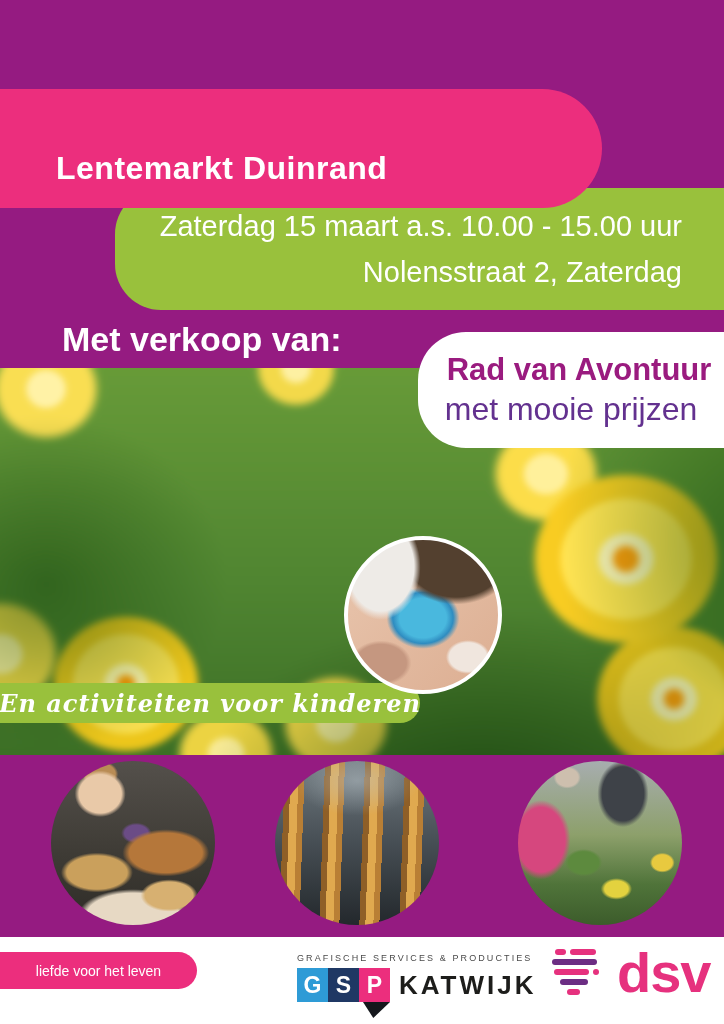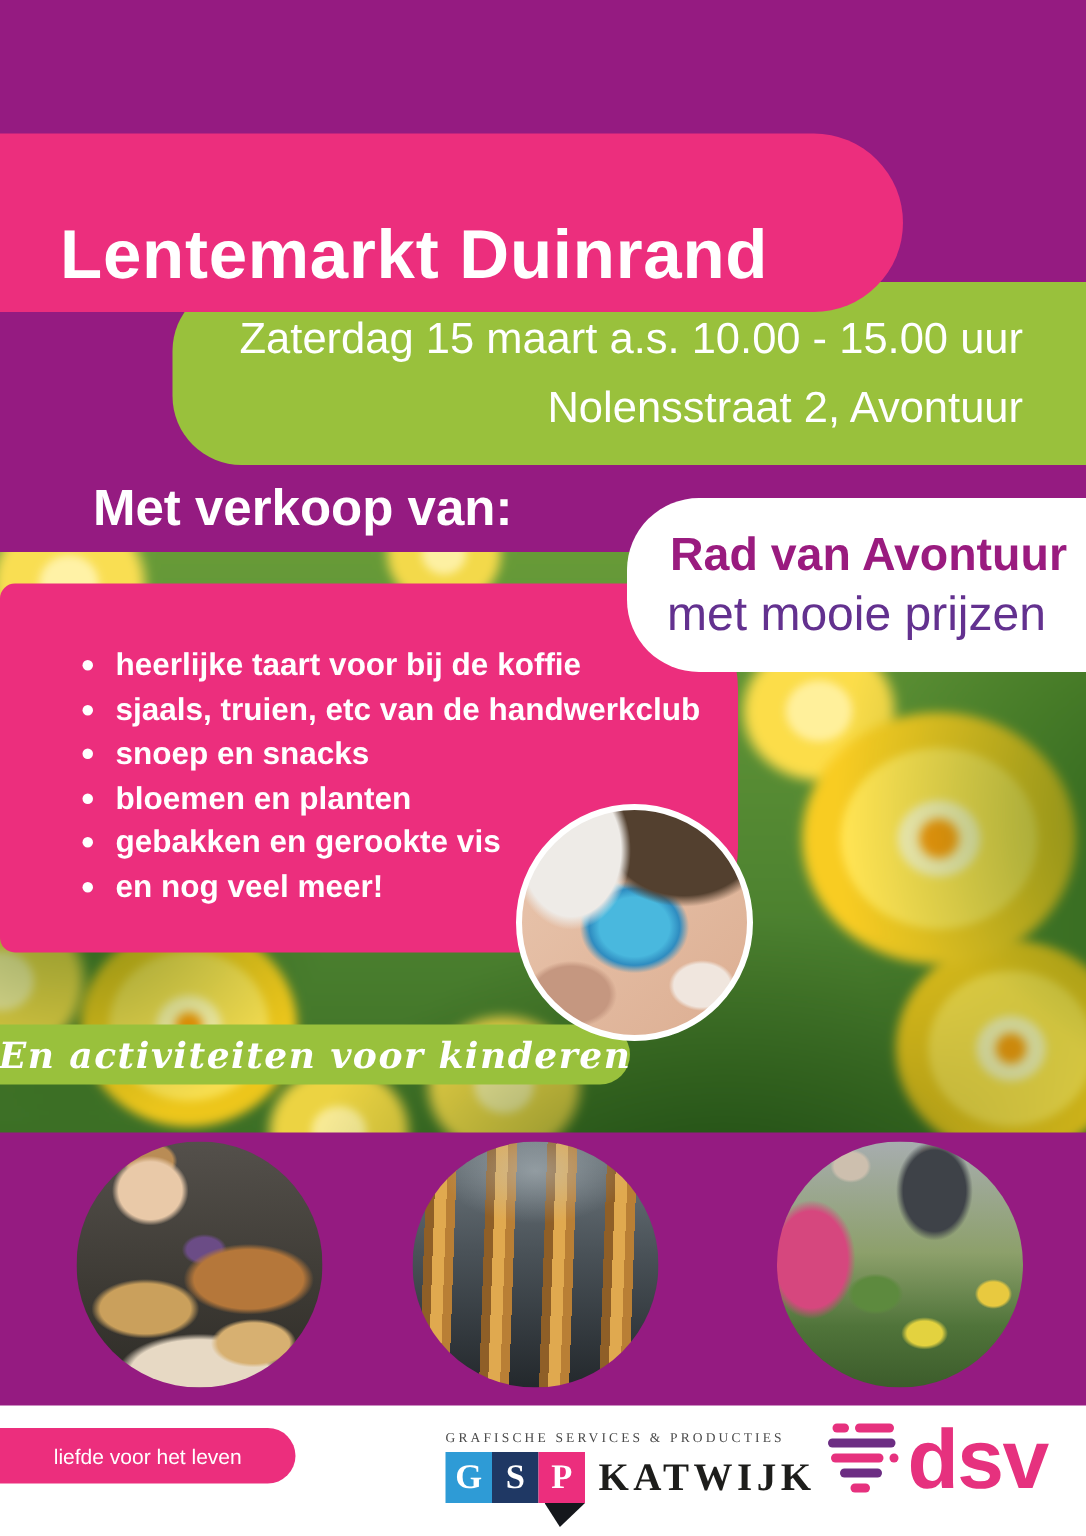--- a/index.html
+++ b/index.html
@@ -2,21 +2,21 @@
 <html style="--purple: #951B81; --pink: #EC2E7D; --green: #99C13C; --rad-title: #9A1B7F; --rad-sub: #63318F; --gsp-blue: #2E9BD6; --gsp-navy: #1F3864; --gsp-pink: #EC2E7D; --dsv-pink: #E6317E; --dsv-purple: #6C2D83;"><head>
 <meta charset="utf-8">
 <style>
   html,body{margin:0;padding:0;}
   body{width:724px;height:1024px;font-family:"Liberation Sans",sans-serif;-webkit-font-smoothing:antialiased;}
   .poster{position:relative;width:724px;height:1024px;background:var(--purple,#951B81);overflow:hidden;}
 
   
   .pink-banner{position:absolute;left:0;top:89px;width:602px;height:119px;background:var(--pink,#EC2E7D);
     border-radius:0 62px 62px 0;z-index:3;display:flex;align-items:center;}
-  .page-title{color:#fff;font-size:46px;font-weight:bold;padding-left:40px;letter-spacing:.5px;white-space:nowrap;margin-top:40px;}
+  .page-title{color:#fff;font-size:32px;font-weight:bold;padding-left:56px;letter-spacing:.5px;white-space:nowrap;margin-top:40px;}
 
   .green-banner{position:absolute;left:115px;top:188px;width:609px;height:122px;background:var(--green,#99C13C);
     border-radius:46px 0 0 46px;z-index:2;display:flex;flex-direction:column;justify-content:center;
     align-items:flex-end;padding-right:42px;box-sizing:border-box;gap:12px;}
   .green-banner .line{color:#fff;font-size:29px;font-weight:500;line-height:34px;white-space:nowrap;}
 
   .sale-heading{position:absolute;left:40px;top:320px;z-index:2;color:#fff;font-size:34px;font-weight:bold;margin-left:22px;}
 
   
   .photo-field{position:absolute;left:0;top:368px;width:724px;height:388px;overflow:hidden;z-index:1;}
@@ -101,33 +101,33 @@
       radial-gradient(26px 18px at 60% 78%, #e3d23f 0 45%, transparent 60%),
       radial-gradient(30px 22px at 40% 62%, #5d8a3e 0 50%, transparent 62%),
       linear-gradient(180deg,#a7adaf 0%,#8da06b 45%,#50743a 75%,#3c5c2b 100%);}
 
   
   .footer{position:absolute;left:0;top:937px;width:724px;height:87px;background:#fff;z-index:4;}
   .tagline-pill{position:absolute;left:0;top:15px;width:197px;height:37px;background:var(--pink,#EC2E7D);
     border-radius:0 19px 19px 0;display:flex;align-items:center;justify-content:center;}
   .tagline-label{color:#ffffff;font-size:14px;font-weight:400;white-space:nowrap;}
 
-  .gsp{position:absolute;left:297px;top:16px;width:190px;font-family:Liberation Serif, serif;}
+  .gsp{position:absolute;left:297px;top:16px;width:190px;}
   .gsp-small{color:#4a4a4a;font-size:9px;letter-spacing:2.1px;white-space:nowrap;font-weight:500;}
   .gsp-row{display:flex;align-items:center;margin-top:5px;position:relative;}
   .gsp-block{width:31px;height:34px;display:flex;align-items:center;justify-content:center;
     color:#fff;font-size:23px;font-weight:bold;flex:0 0 auto;}
   .gsp-g{background:var(--gsp-blue,#2E9BD6);}
   .gsp-s{background:var(--gsp-navy,#1F3864);}
   .gsp-p{background:var(--gsp-pink,#EC2E7D);}
   .gsp-name{color:#1d1d1b;font-size:26px;font-weight:bold;letter-spacing:3px;margin-left:9px;white-space:nowrap;}
   .gsp-tail{position:absolute;left:66px;top:34px;width:27px;height:16px;background:#15171c;
     clip-path:polygon(0 0,100% 0,38% 100%);}
 
-  .dsv{position:absolute;left:552px;top:10px;display:flex;align-items:center;gap:5px;}
+  .dsv{position:absolute;left:552px;top:10px;display:flex;align-items:center;gap:17px;}
   .dsv-heart{position:relative;width:48px;height:52px;}
   .dsv-heart i{position:absolute;height:6px;border-radius:3px;display:block;}
   .dsv-heart .r1a{left:3px;top:2px;width:11px;background:var(--dsv-pink,#E6317E);}
   .dsv-heart .r1b{left:18px;top:2px;width:26px;background:var(--dsv-pink,#E6317E);}
   .dsv-heart .r2{left:0;top:12px;width:45px;background:var(--dsv-purple,#6C2D83);}
   .dsv-heart .r3a{left:2px;top:22px;width:35px;background:var(--dsv-pink,#E6317E);}
   .dsv-heart .r3b{left:41px;top:22px;width:6px;background:var(--dsv-pink,#E6317E);}
   .dsv-heart .r4{left:8px;top:32px;width:28px;background:var(--dsv-purple,#6C2D83);}
   .dsv-heart .r5{left:15px;top:42px;width:13px;background:var(--dsv-pink,#E6317E);}
   .dsv-label{color:var(--dsv-pink,#E6317E);font-size:56px;font-weight:bold;line-height:52px;letter-spacing:-1px;}
@@ -136,44 +136,34 @@
 <body>
 
 <div class="poster">
 
   <div class="pink-banner">
     <div class="page-title">Lentemarkt Duinrand</div>
   </div>
 
   <div class="green-banner">
     <div class="line">Zaterdag 15 maart a.s. 10.00 - 15.00 uur</div>
-    <div class="line">Nolensstraat 2, Avontuur</div>
+    <div class="line">Nolensstraat 2, Zaterdag</div>
   </div>
 
   <div class="sale-heading">Met verkoop van:</div>
 
   <div class="photo-field">
     <div class="paint"></div>
   </div>
 
   <div class="rad-card">
     <div class="rad-title">Rad van Avontuur</div>
     <div class="rad-subtitle">met mooie prijzen</div>
   </div>
 
-  <div class="sale-box">
-    <ul class="sale-list">
-      <li>heerlijke taart voor bij de koffie</li>
-      <li>sjaals, truien, etc van de handwerkclub</li>
-      <li>snoep en snacks</li>
-      <li>bloemen en planten</li>
-      <li>gebakken en gerookte vis</li>
-      <li>en nog veel meer!</li>
-    </ul>
-  </div>
 
   <div class="face-circle"></div>
 
   <div class="kids-pill">
     <div class="kids-label">En activiteiten voor kinderen</div>
   </div>
 
   <div class="bottom-strip">
     <div class="photo-circle circle-cakes"></div>
     <div class="photo-circle circle-fish"></div>

